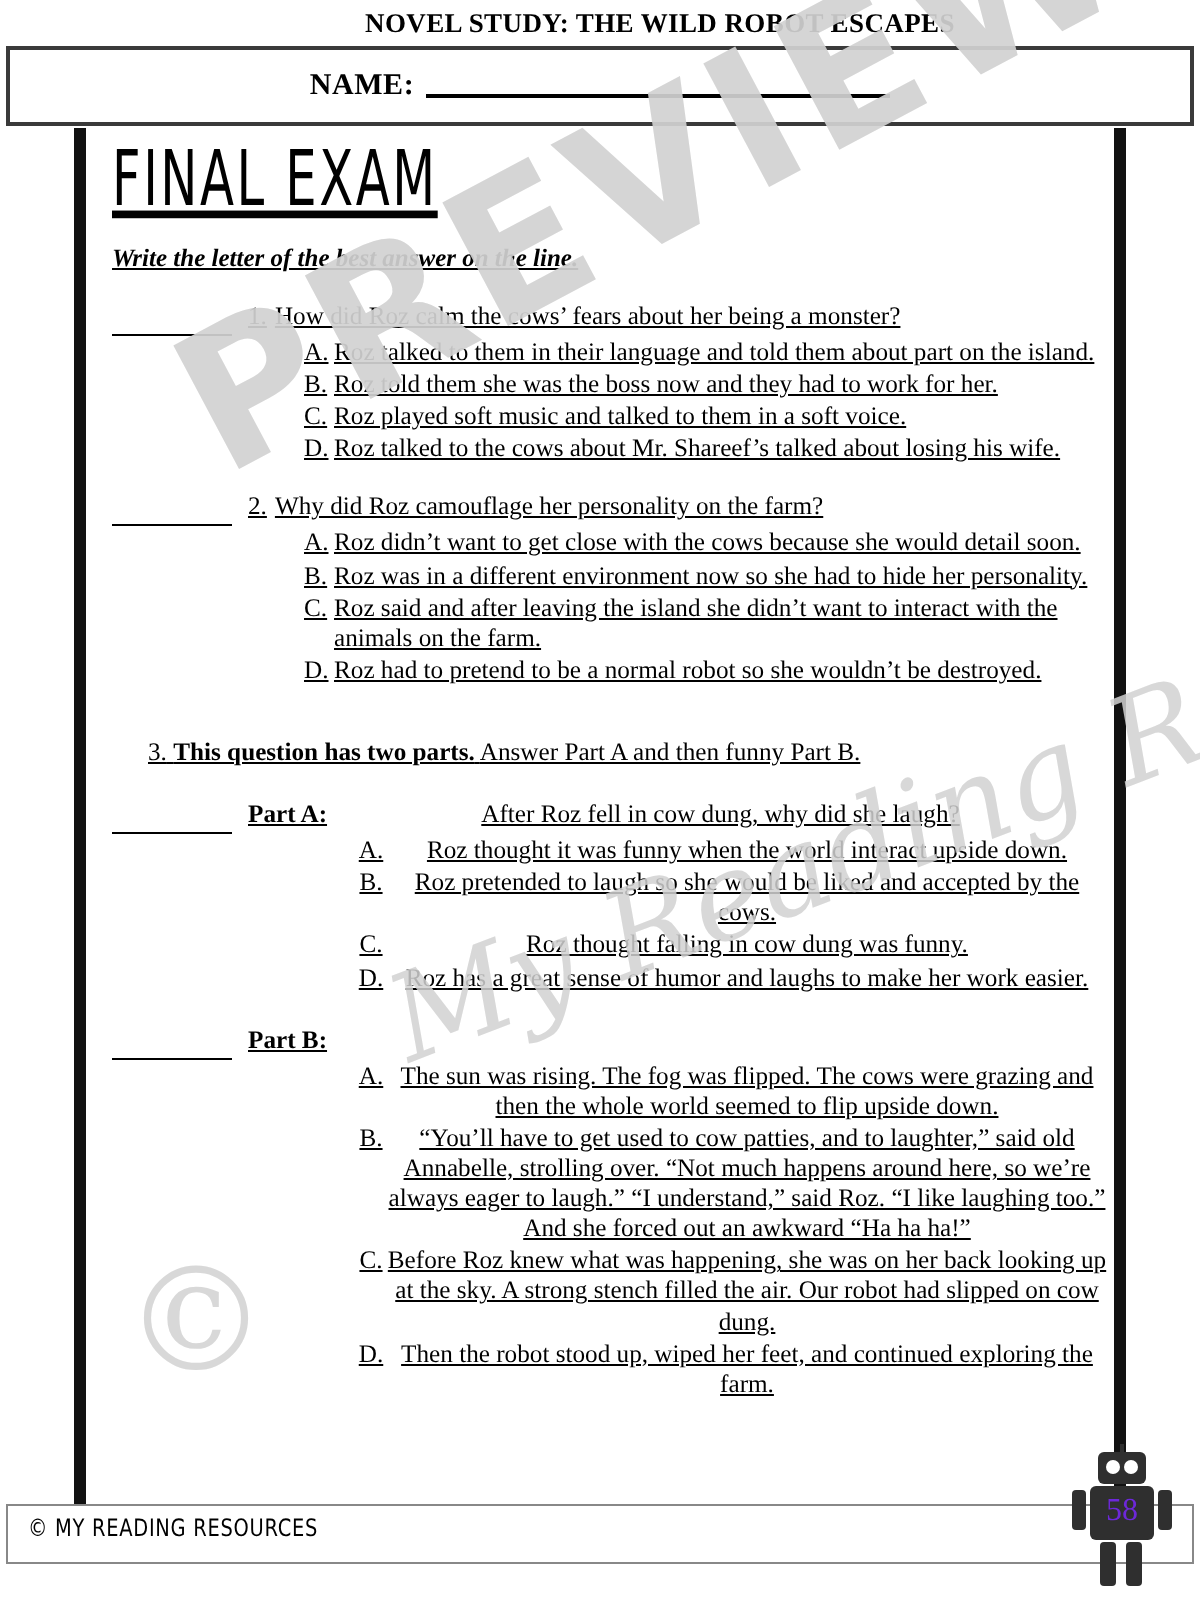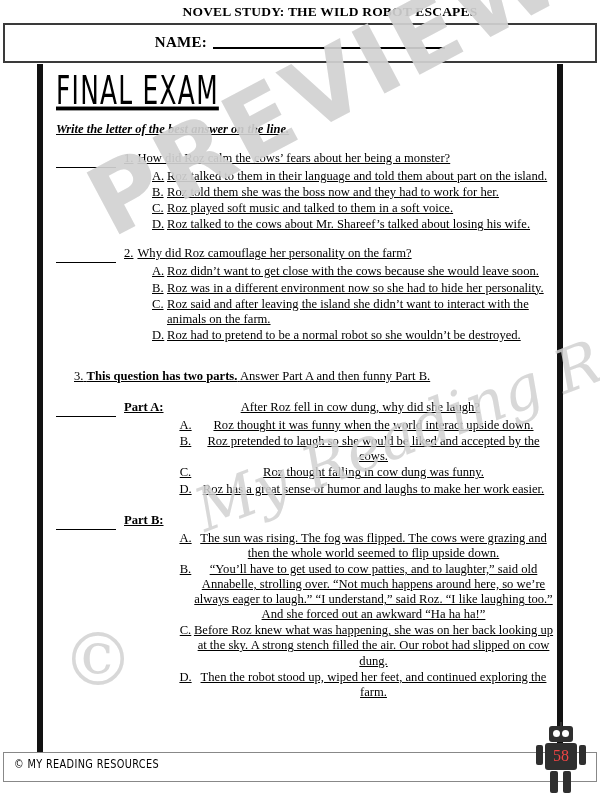--- a/index.html
+++ b/index.html
@@ -201,21 +201,21 @@
   .r-arm.l { left: 0px; }
   .r-arm.r { left: 43px; }
   .r-leg {
     position: absolute; top: 45px; width: 8px; height: 22px; background: #2f2f2f; border-radius: 2px;
   }
   .r-leg.l { left: 14px; }
   .r-leg.r { left: 27px; }
   .r-num {
     position: absolute; left: 9px; top: 19px; width: 32px;
     text-align: center;
-    color: #ef4444;
+    color: #6d28d9;
     font-family: "Liberation Serif", serif;
     font-size: 16px;
     line-height: 22px;
   }
 
   
   .wm {
     position: absolute;
     pointer-events: none;
     color: #d2d2d2;
@@ -300,21 +300,21 @@
 
     <div class="qblock">
       <div class="qline">
         <span class="blank"></span>
         <span class="qnum">2.</span>
         <span class="qtext">Why did Roz camouflage her personality on the farm?</span>
       </div>
       <div class="choices">
         <div class="choice">
           <span class="clet">A.</span>
-          <span class="ctxt">Roz didn’t want to get close with the cows because she would leave soon.</span>
+          <span class="ctxt">Roz didn’t want to get close with the cows because she would detail soon.</span>
         </div>
         <div class="choice">
           <span class="clet">B.</span>
           <span class="ctxt">Roz was in a different environment now so she had to hide her personality.</span>
         </div>
         <div class="choice">
           <span class="clet">C.</span>
           <span class="ctxt">Roz said and after leaving the island she didn’t want to interact with the animals on the farm.</span>
         </div>
         <div class="choice">

